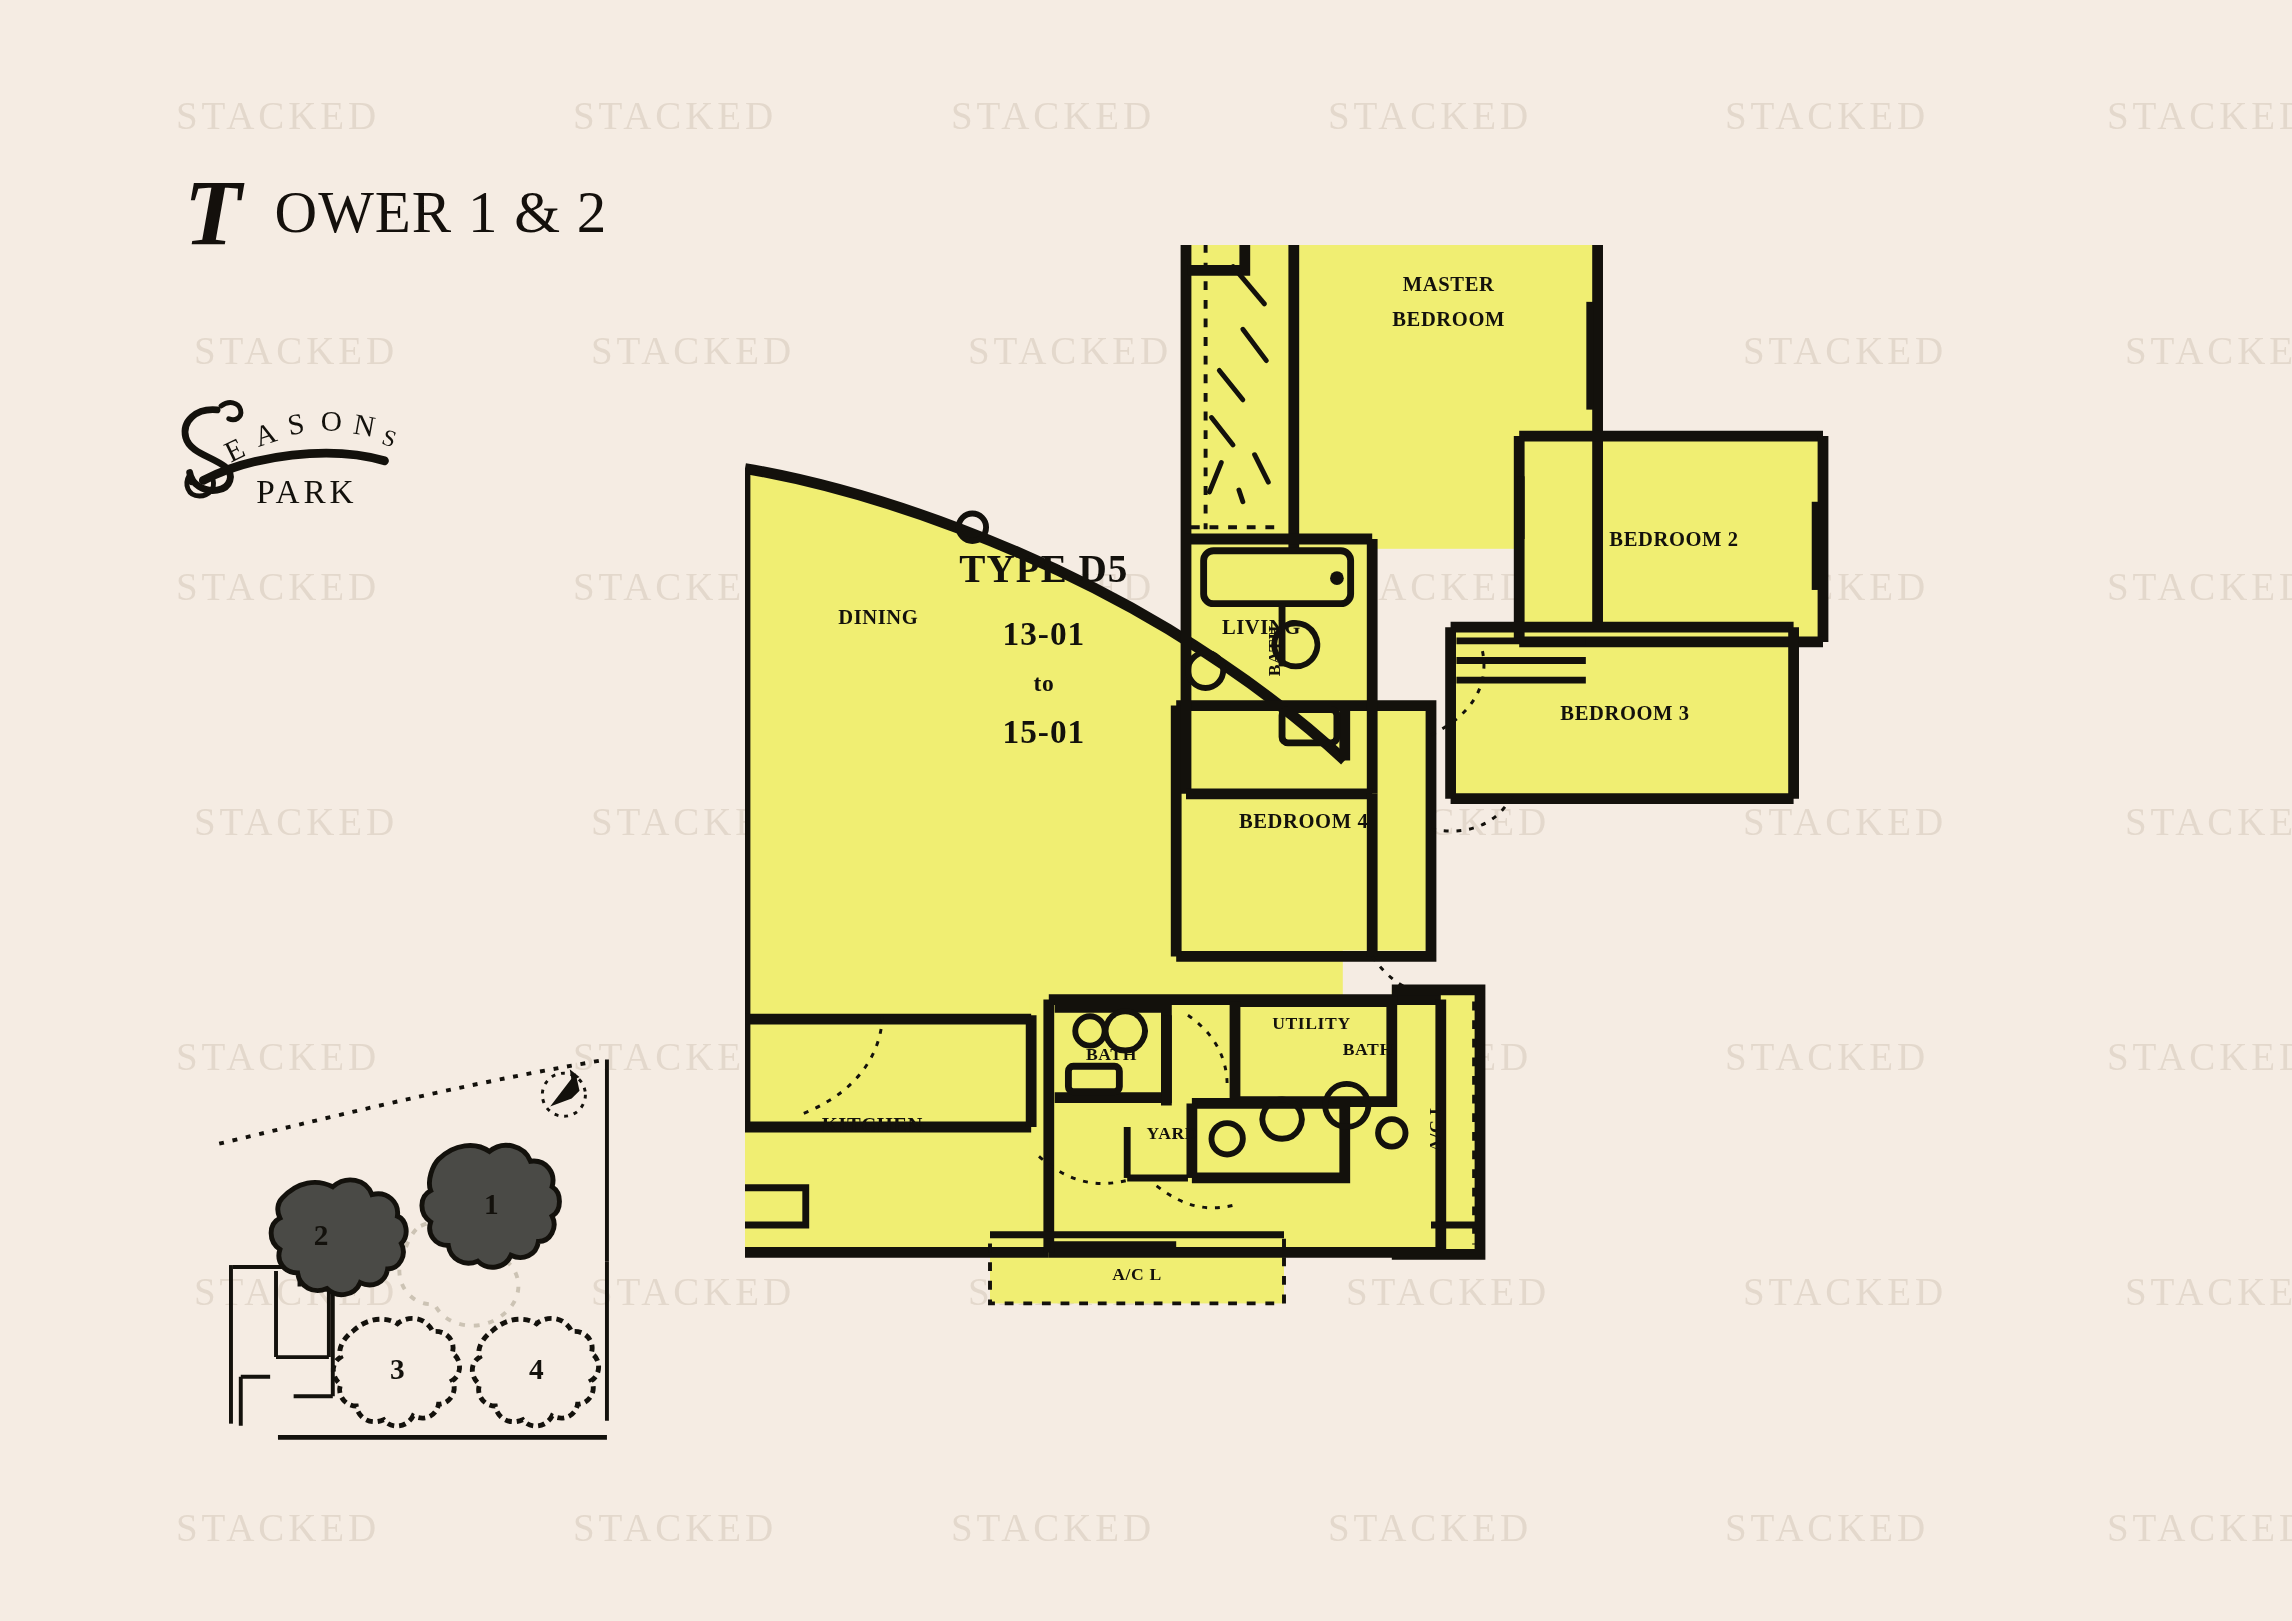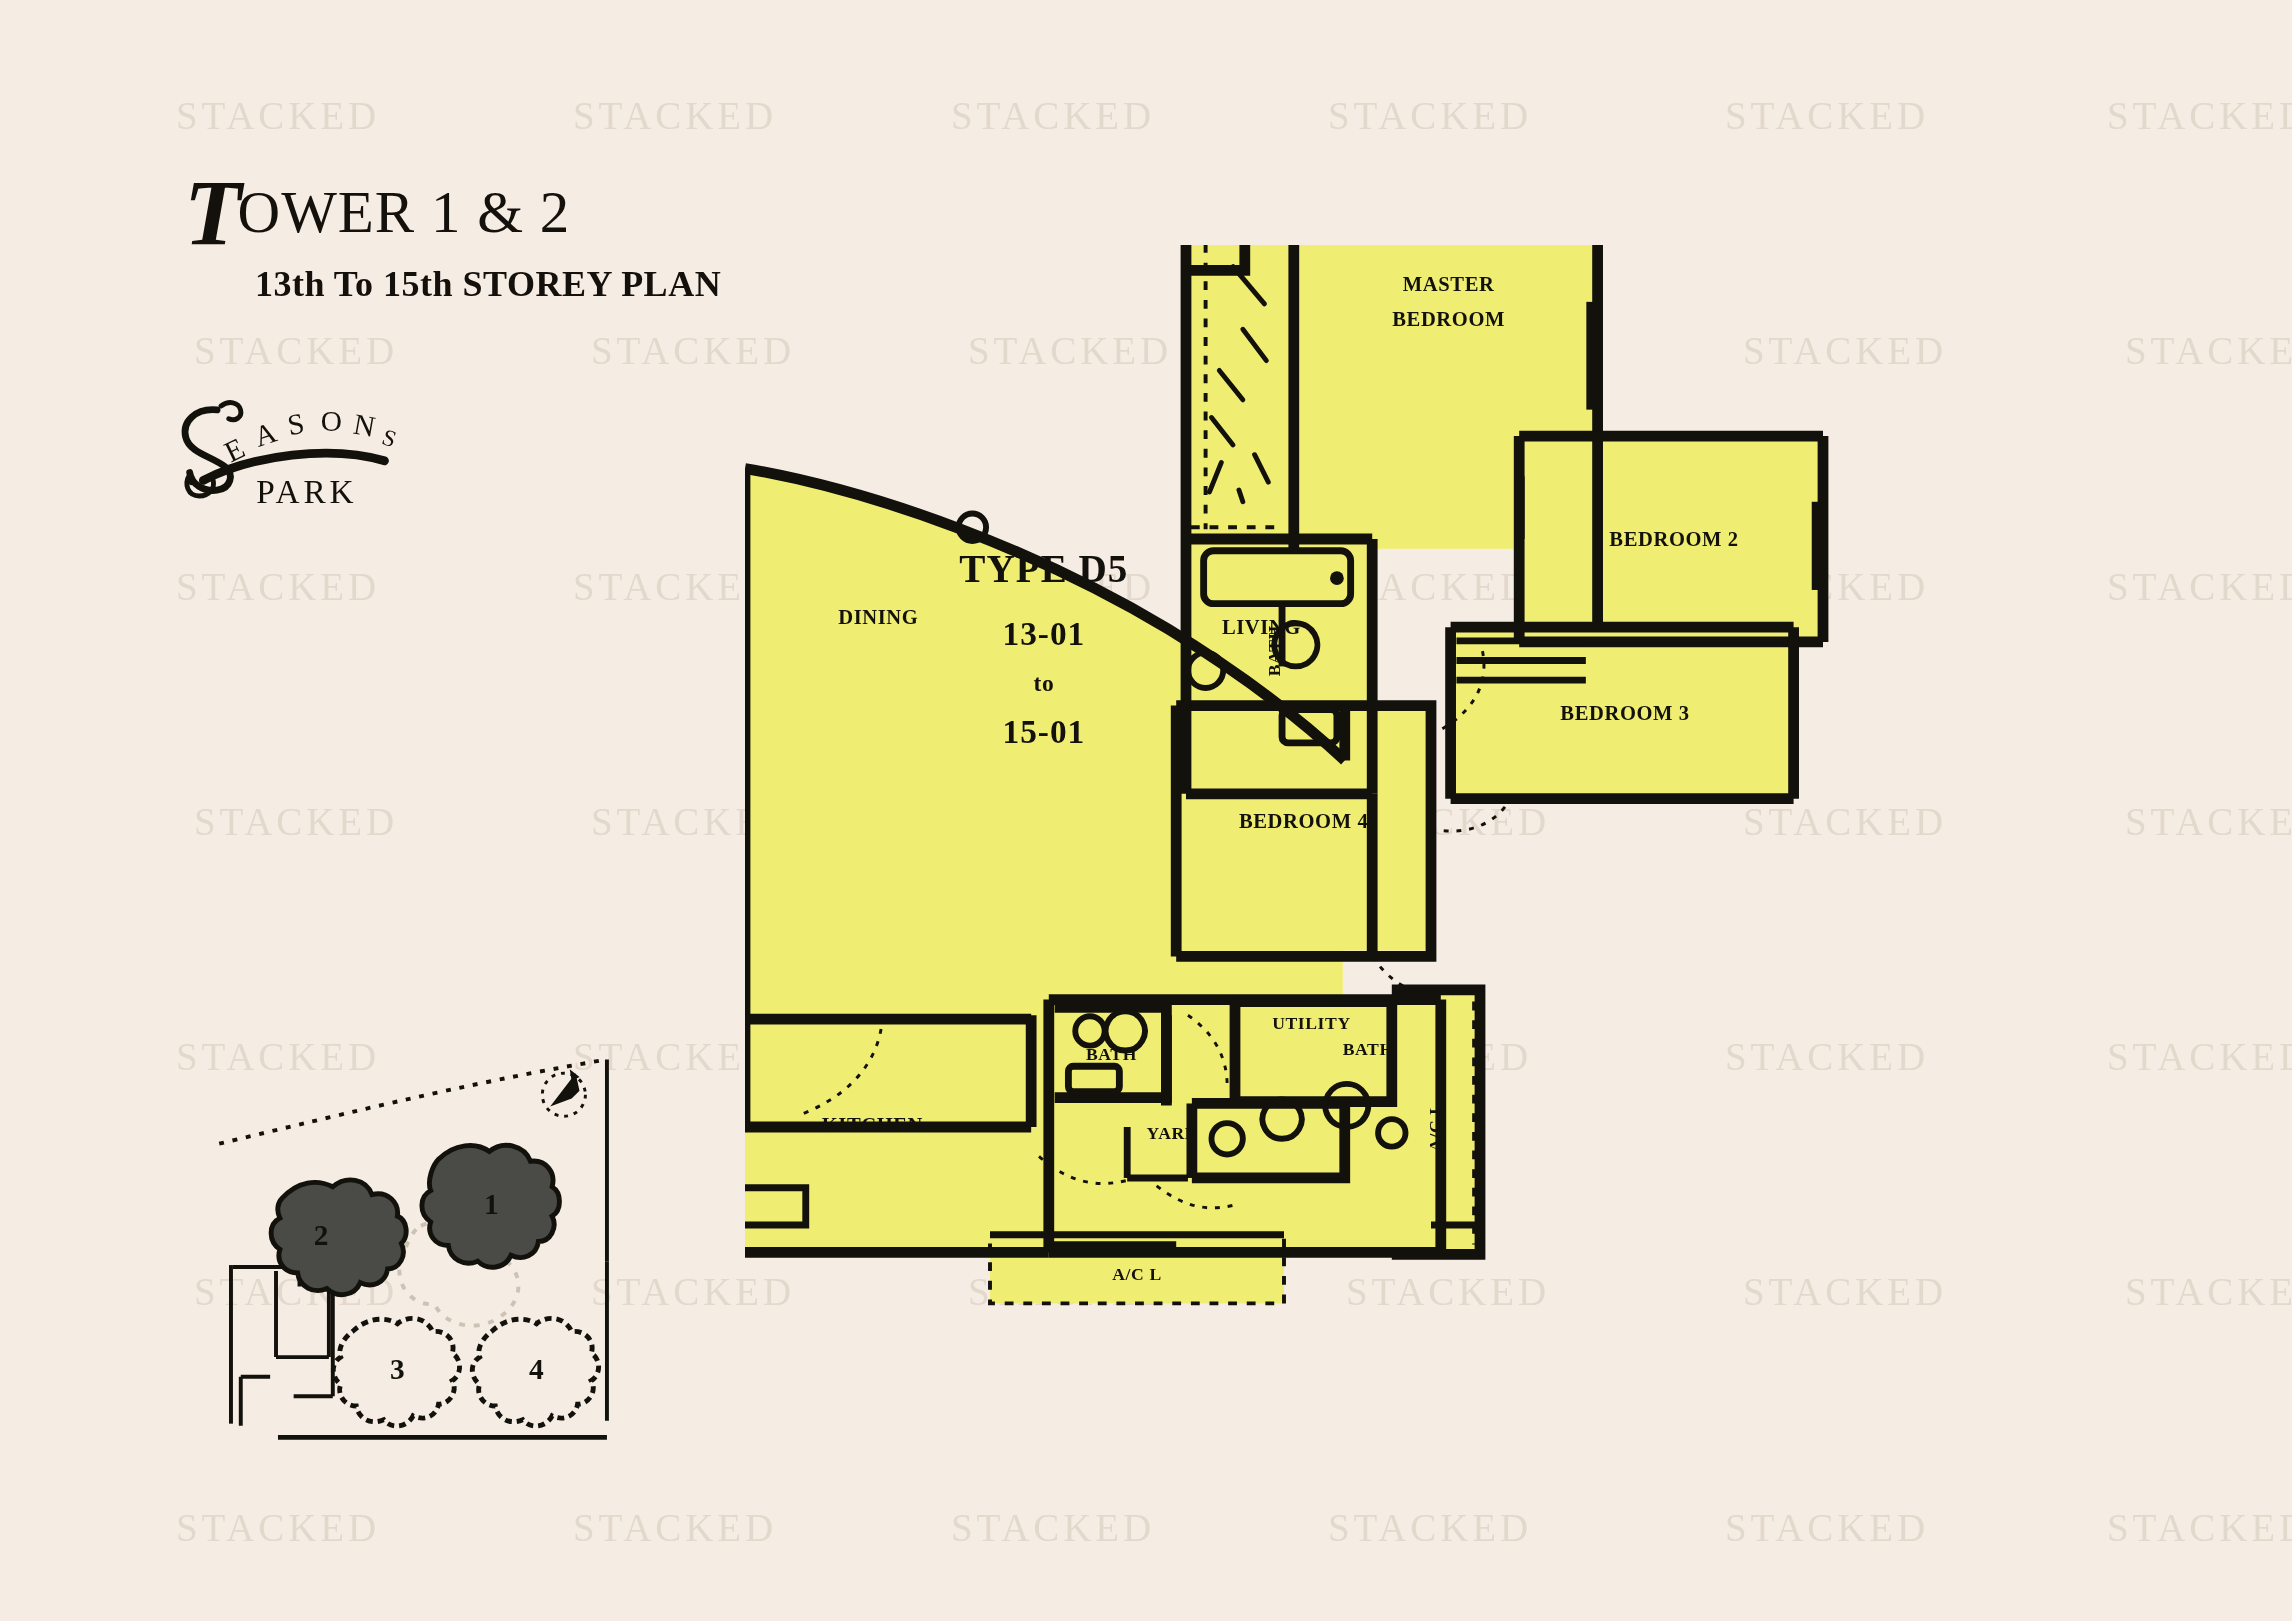--- a/index.html
+++ b/index.html
@@ -37,20 +37,21 @@
     font-size:94px;
     font-style:italic;
     font-weight:700;
     vertical-align:-11.8px;
     letter-spacing:-3.9px;
   }
   .tower-rest{
     font-size:59px;
     font-weight:400;
     letter-spacing:1px;
+    margin-left:37px;
   }
   .storey-line{
     font-family:"Liberation Serif", serif;
     font-size:36px;
     font-weight:700;
     color:#14100c;
     letter-spacing:0.5px;
     margin-left:71px;
     margin-top:3.9px;
     white-space:nowrap;
@@ -127,21 +128,20 @@
       <div class="wm" style="left: 951px; top: 1505px; color: rgb(222, 210, 197);">STACKED</div>
       <div class="wm" style="left: 1328px; top: 1505px; color: rgb(222, 210, 197);">STACKED</div>
       <div class="wm" style="left: 1725px; top: 1505px; color: rgb(222, 210, 197);">STACKED</div>
       <div class="wm" style="left: 2107px; top: 1505px; color: rgb(222, 210, 197);">STACKED</div>
     </div>
 
   <div id="header">
     <div class="tower-line">
       <span class="drop-cap">T</span><span class="tower-rest">OWER 1 &amp; 2</span>
     </div>
-    <div class="storey-line">13th To 15th STOREY PLAN</div>
   </div>
 
   <div id="logo">
     <svg width="323" height="118" viewBox="0 0 330 120">
 
       <path d="M44 18 C22 16 8 30 12 46 C16 62 40 66 52 76 C62 84 58 98 44 100 C30 102 18 94 16 82" fill="none" stroke="#13110c" stroke-width="7" stroke-linecap="round"></path>
       <path d="M48 14 C56 8 66 10 68 18 C70 26 62 30 56 27" fill="none" stroke="#13110c" stroke-width="5" stroke-linecap="round"></path>
       <path d="M16 84 C10 94 14 106 26 106 C36 106 42 98 40 90" fill="none" stroke="#13110c" stroke-width="5" stroke-linecap="round"></path>
       <circle cx="18" cy="92" r="3" fill="#13110c"></circle>
 

